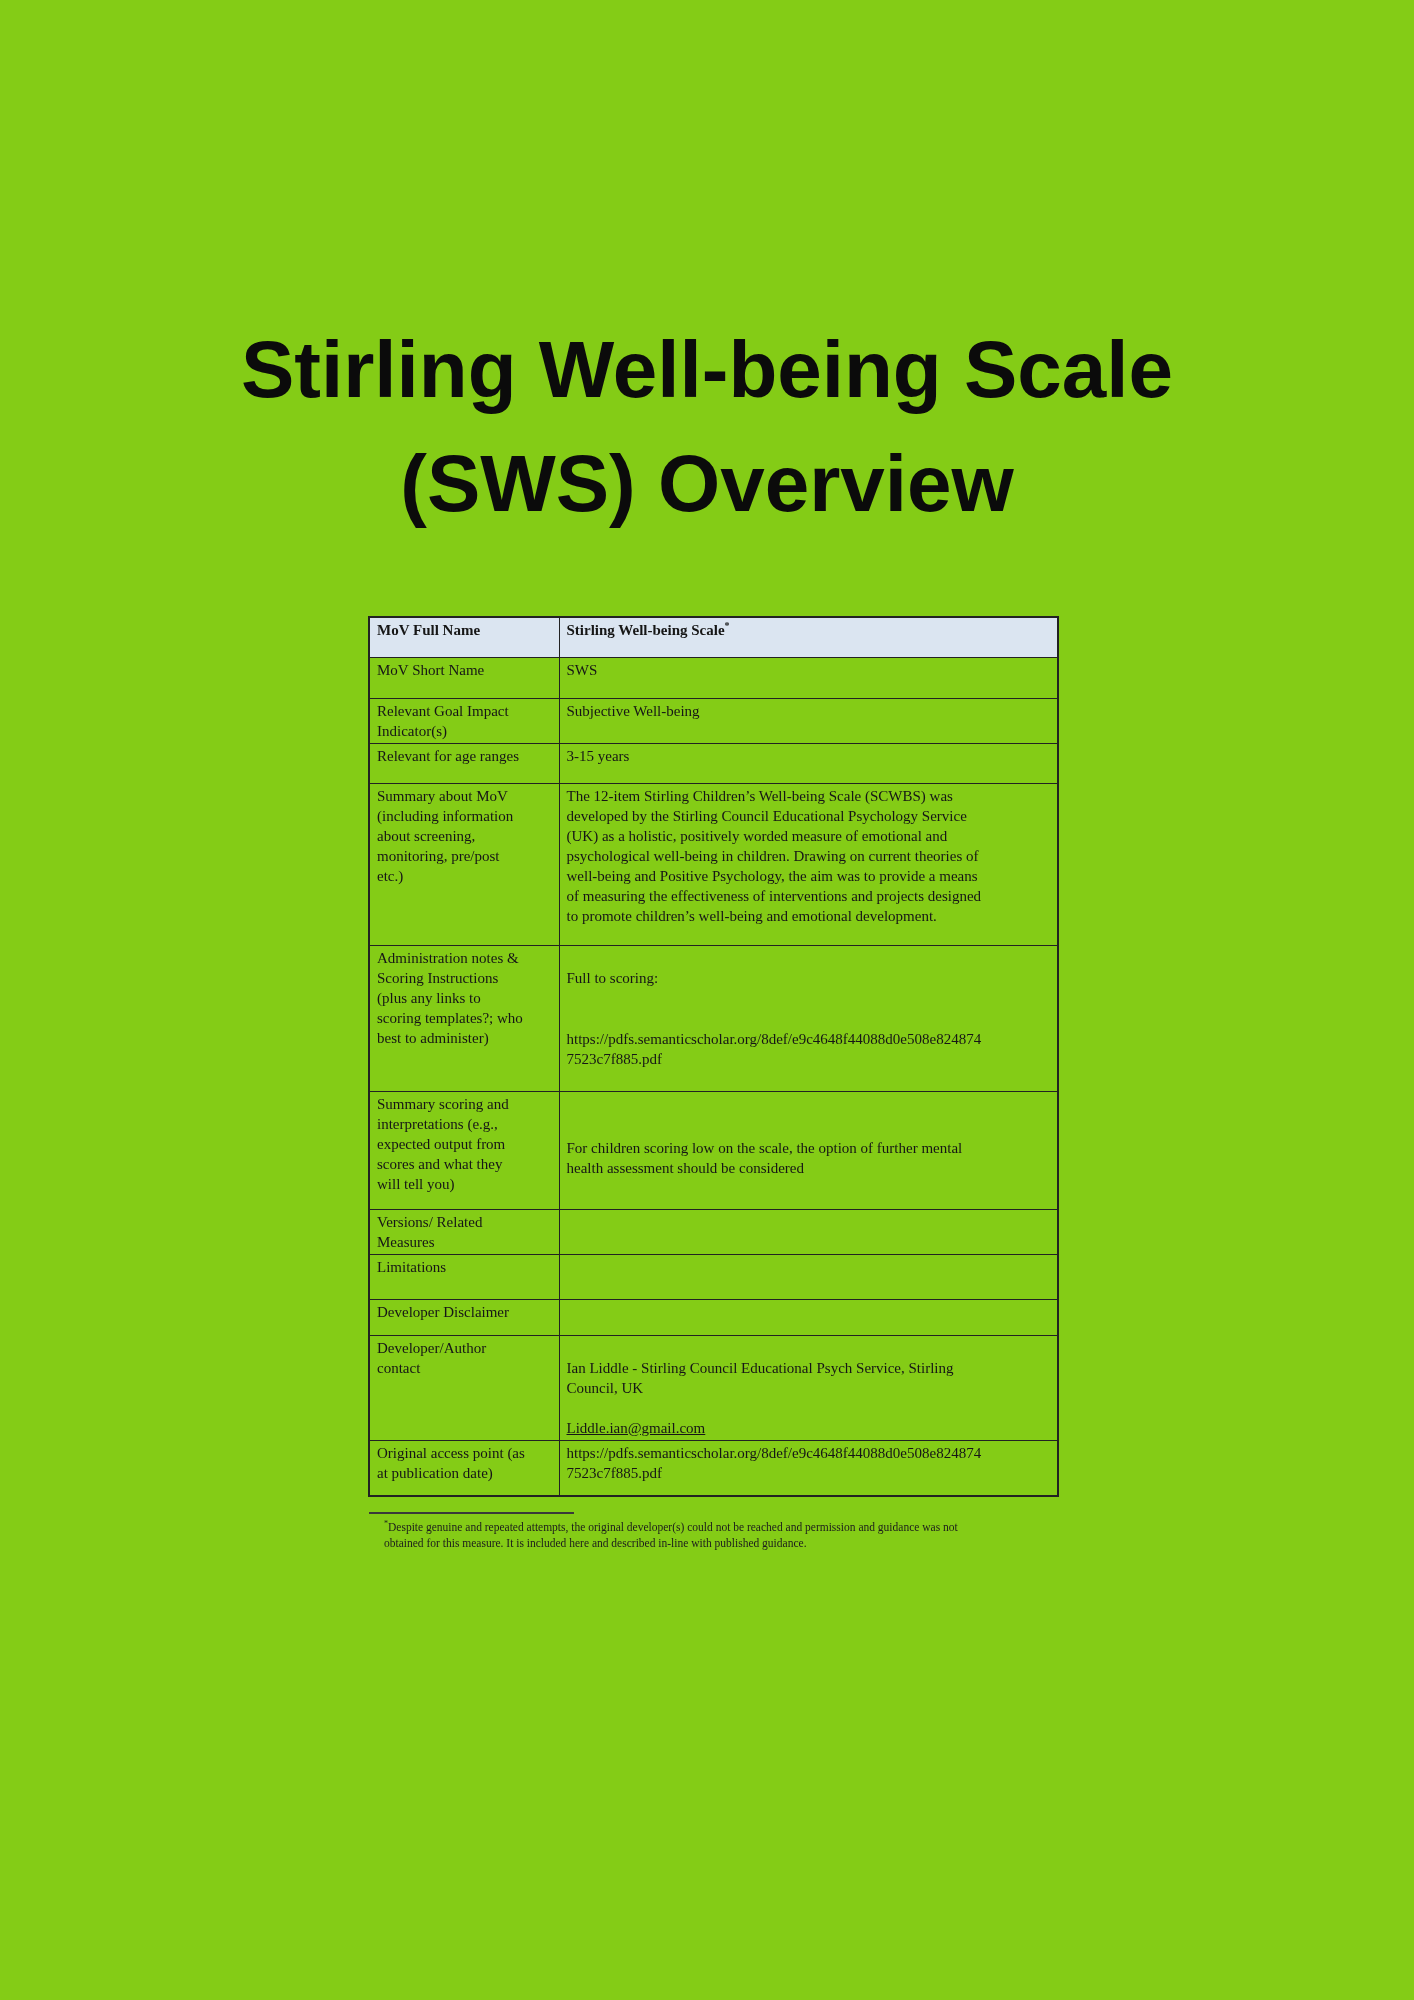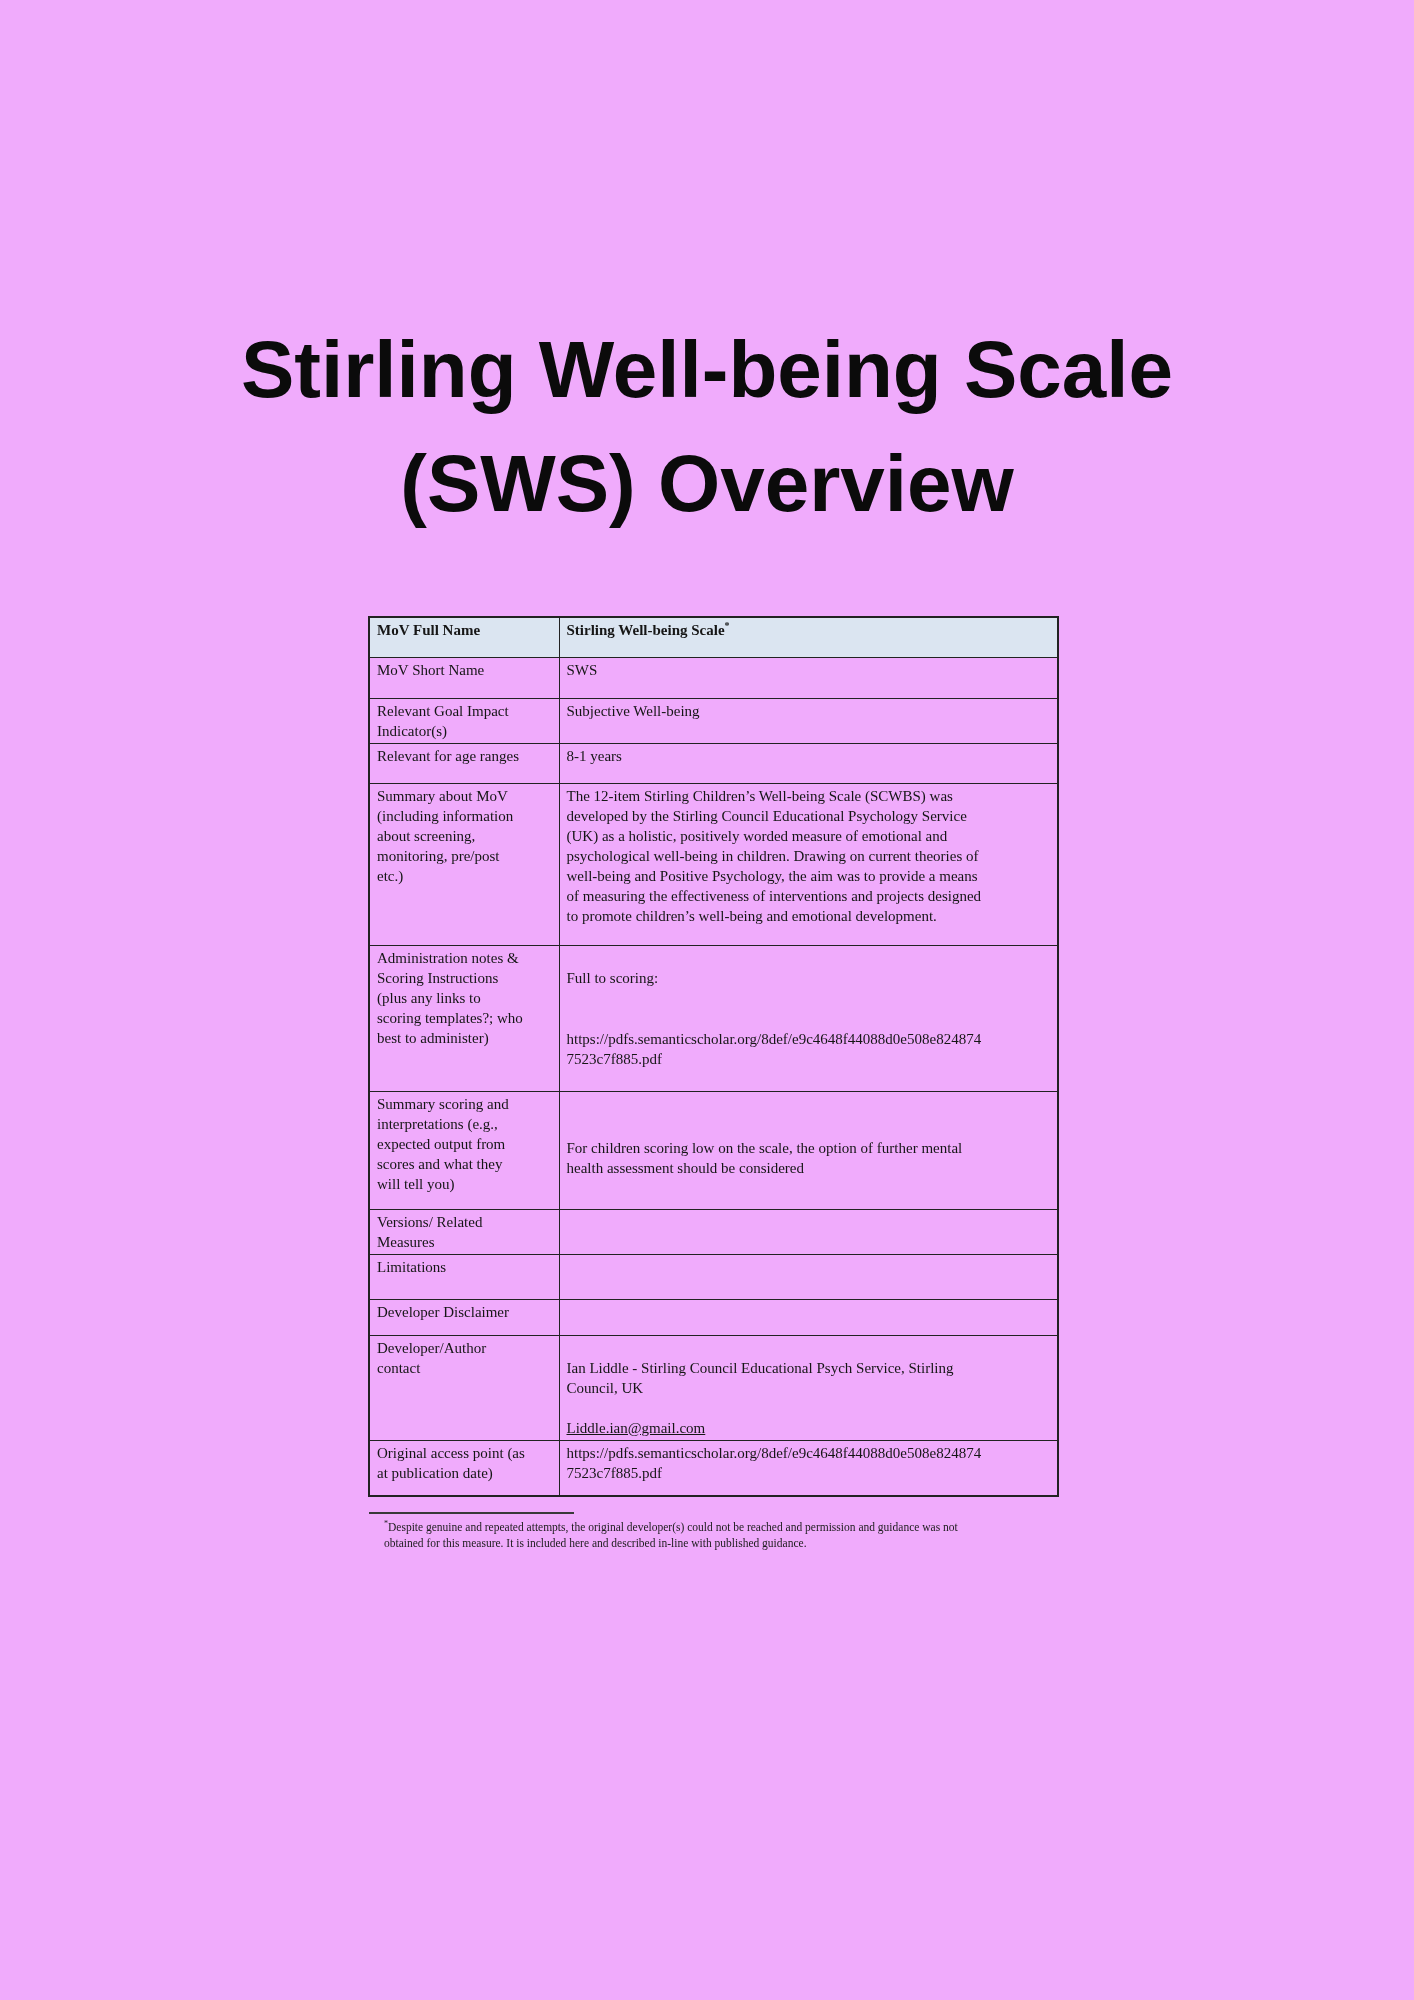--- a/index.html
+++ b/index.html
@@ -4,21 +4,21 @@
 <style>
   html, body {
     margin: 0;
     padding: 0;
     background: #ffffff;
   }
   .page {
     position: relative;
     width: 1414px;
     height: 2000px;
-    background: #f0abfc;
+    background: #84cc16;
     overflow: hidden;
     font-family: "Liberation Serif", serif;
     color: #111111;
   }
   
   .doc-title {
     position: absolute;
     top: 259px;
     left: 0;
     width: 1414px;
@@ -128,21 +128,21 @@
     </tr>
 
     <tr class="h40">
       <td>Relevant Goal Impact
 Indicator(s)</td>
       <td>Subjective Well-being</td>
     </tr>
 
     <tr class="h40">
       <td>Relevant for age ranges</td>
-      <td>8-1 years</td>
+      <td>3-15 years</td>
     </tr>
 
     <tr class="h162">
       <td>Summary about MoV
 (including information
 about screening,
 monitoring, pre/post
 etc.)</td>
       <td>The 12-item Stirling Children’s Well-being Scale (SCWBS) was
 developed by the Stirling Council Educational Psychology Service

